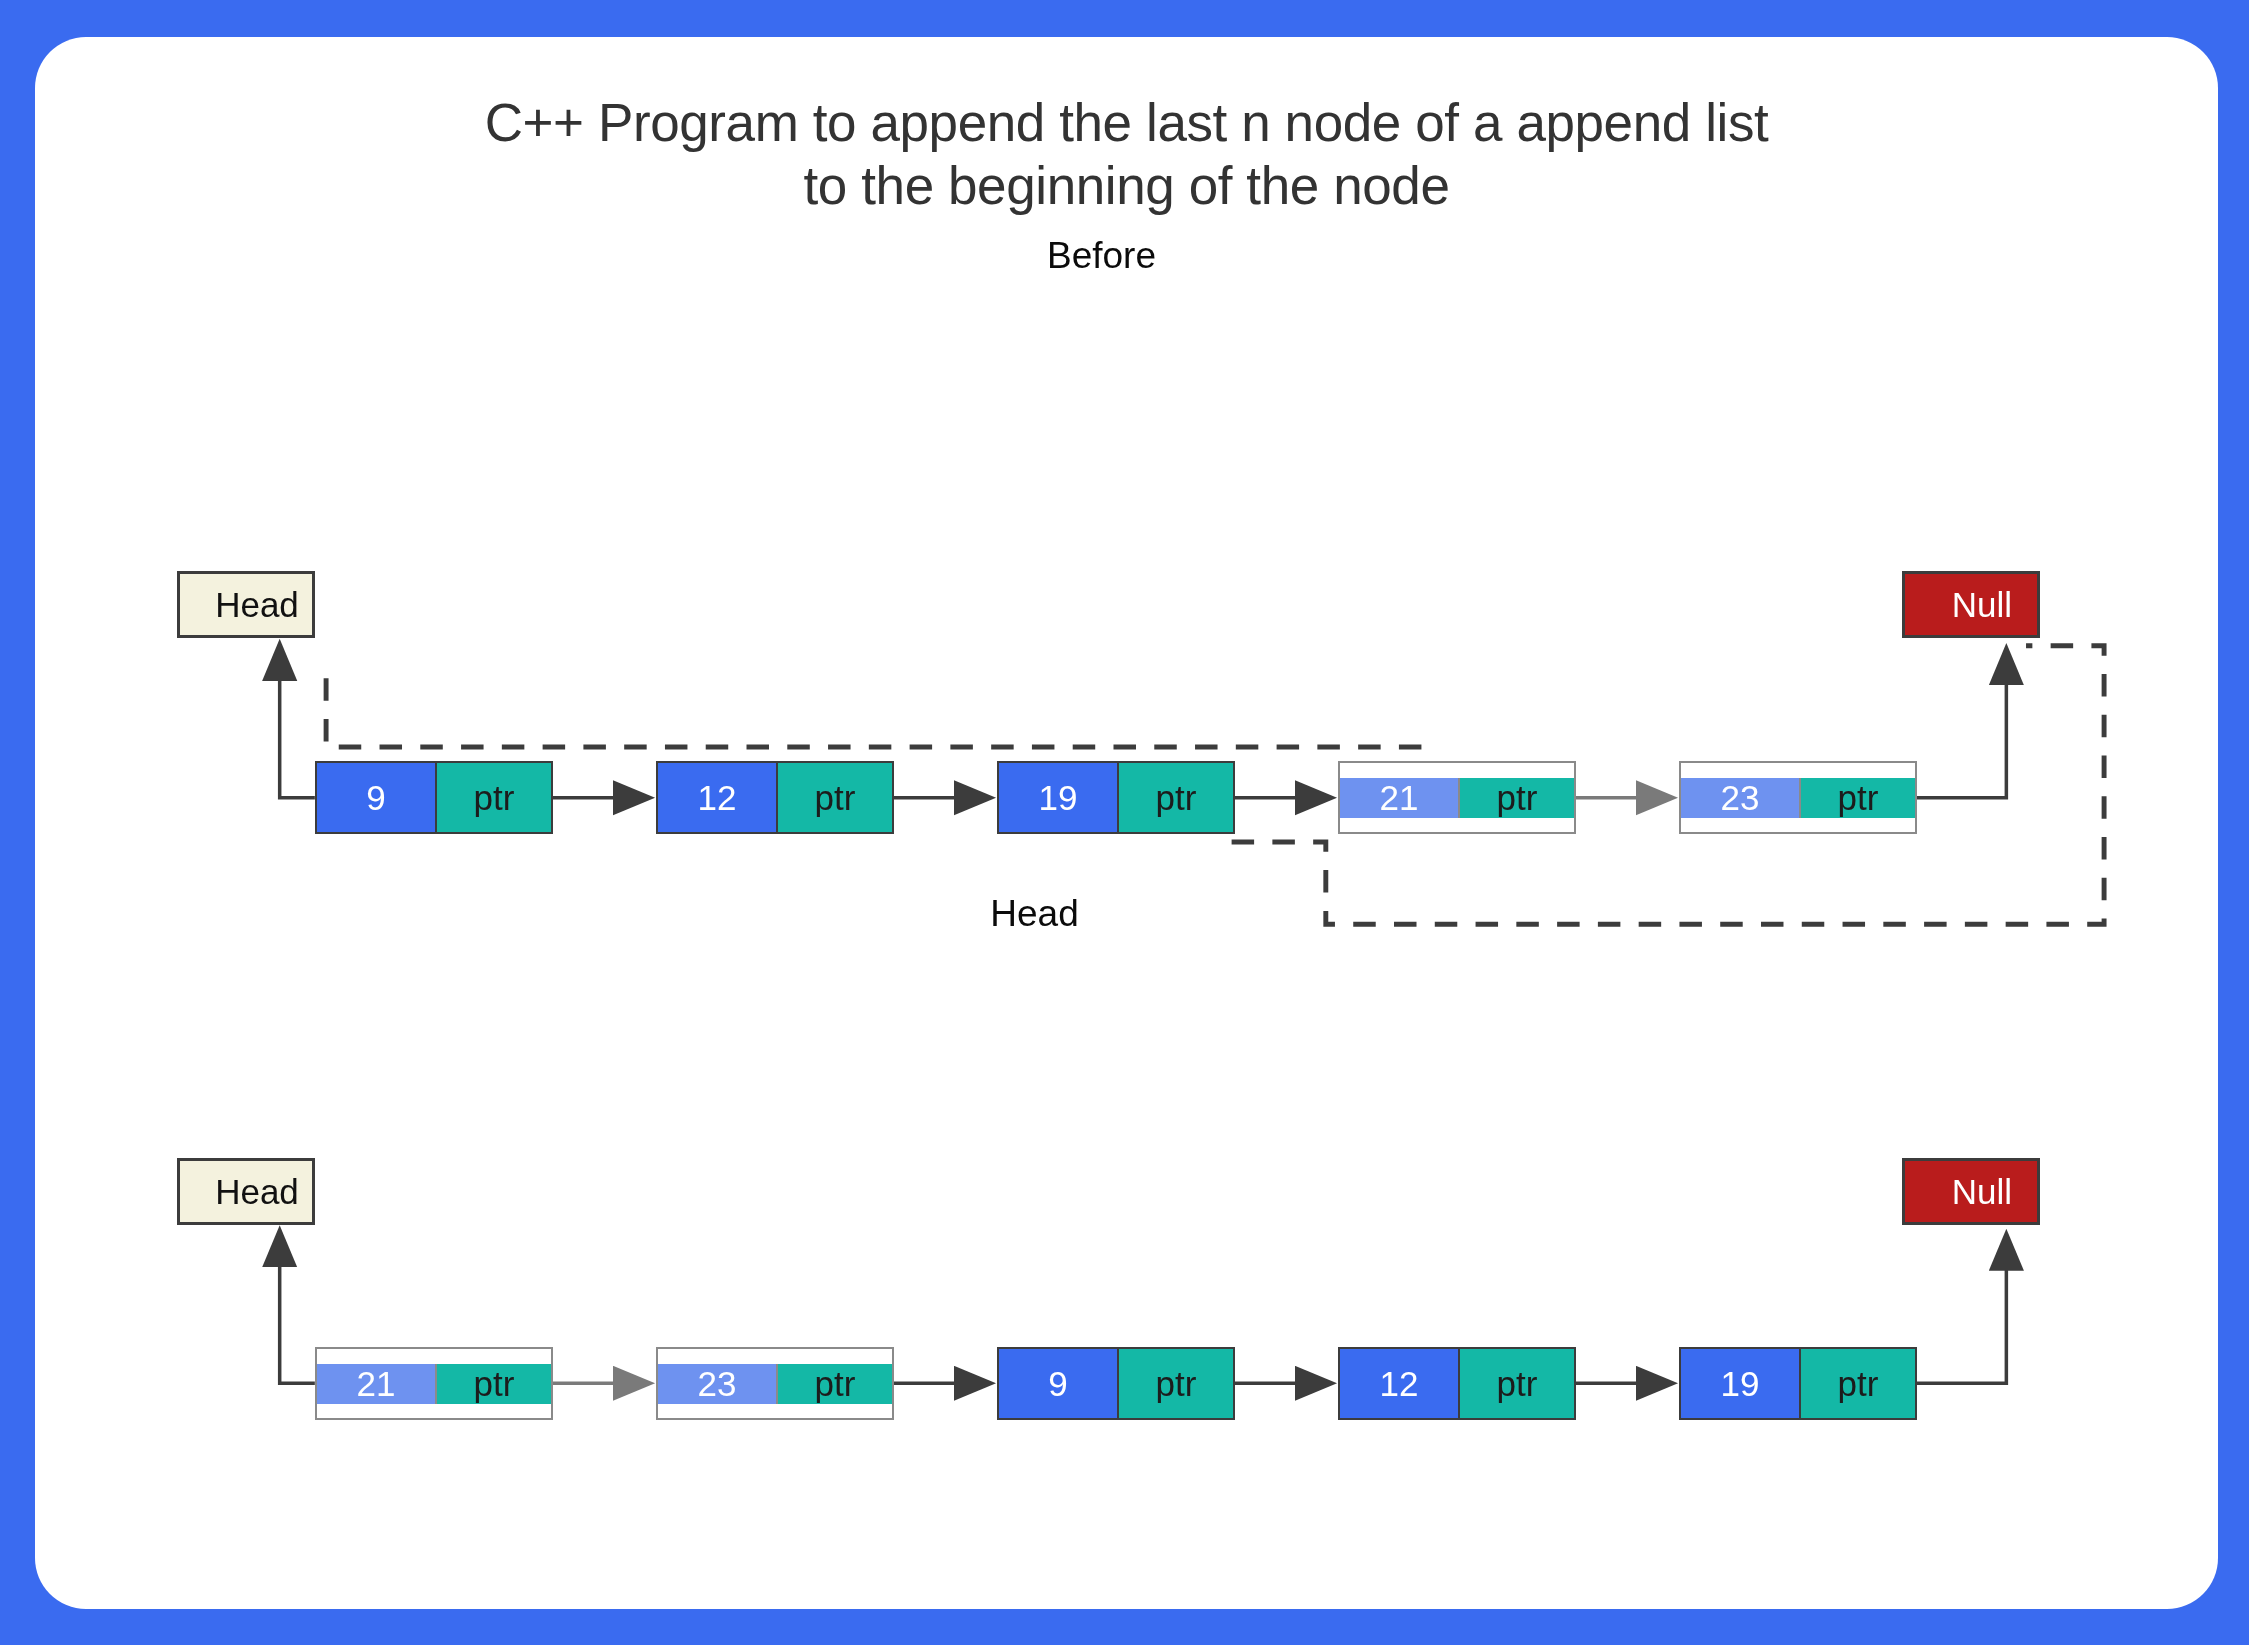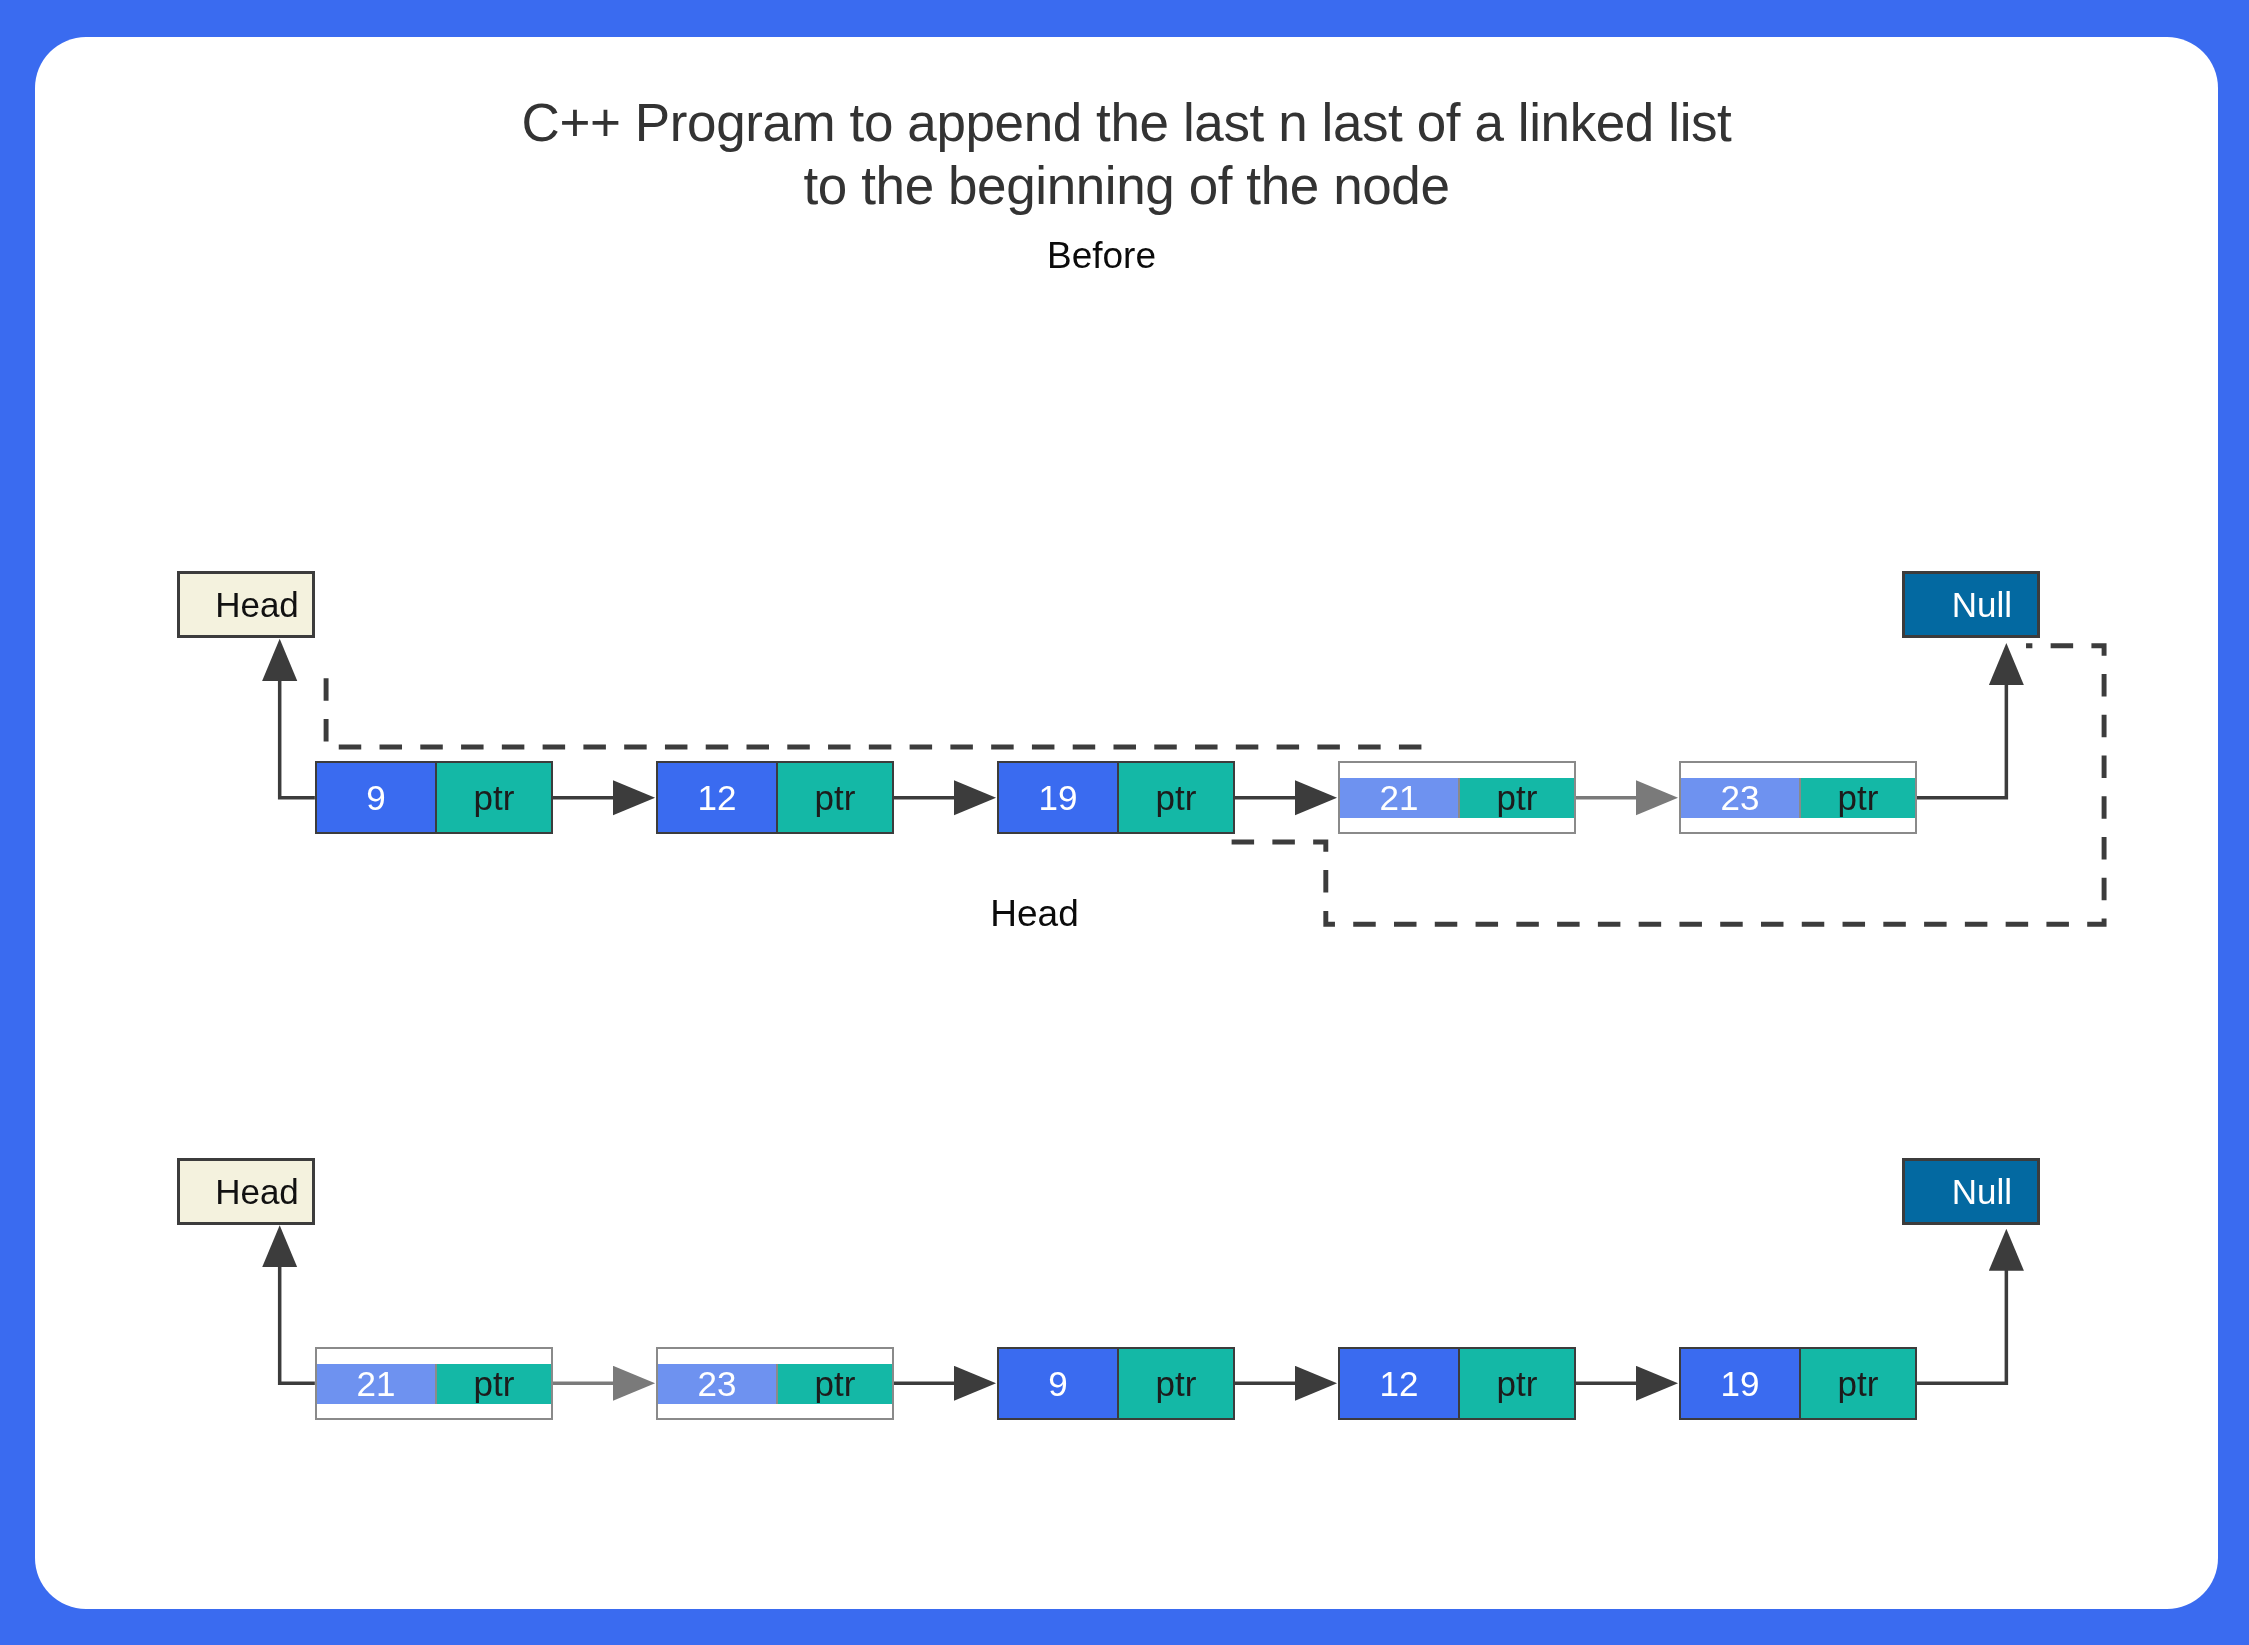--- a/index.html
+++ b/index.html
@@ -41,21 +41,21 @@
     position:absolute;
     box-sizing:border-box;
     border:3.5px solid #3c3c3c;
     display:flex;
     align-items:center;
     justify-content:center;
     font-size:35px;
     padding-left:22px;
   }
   .box.head{background:#f4f2de;color:#111111;}
-  .box.nullbox{background:#0369a1;color:#ffffff;}
+  .box.nullbox{background:#b91c1c;color:#ffffff;}
   .node{
     position:absolute;
     box-sizing:border-box;
     display:flex;
     height:73px;
     border:2.8px solid #3c3c3c;
   }
   .node.light{border-color:#8a8a8a;align-items:center;}
   .node .val{
     box-sizing:border-box;
@@ -74,21 +74,21 @@
     color:#1c1c1c;
     font-size:35px;
   }
 </style>
 </head>
 <body>
 
 <div class="frame">
 
   <div class="title">
-    <span>C++ Program to append the last n last of a linked list</span>
+    <span>C++ Program to append the last n node of a append list</span>
     <span>to the beginning of the node</span>
   </div>
 
   <div class="section-label" style="left:840px;top:198px;width:281px;text-align:right;">Before</div>
 
   <svg class="svg-layer" width="2183" height="1572" viewBox="0 0 3105 2236">
     <defs>
       <marker id="arrowDark" markerWidth="13" markerHeight="13" refX="10" refY="5" orient="auto" markerUnits="strokeWidth">
         <path d="M0,0 L12,5 L0,10 z" fill="#3c3c3c"></path>
       </marker>

